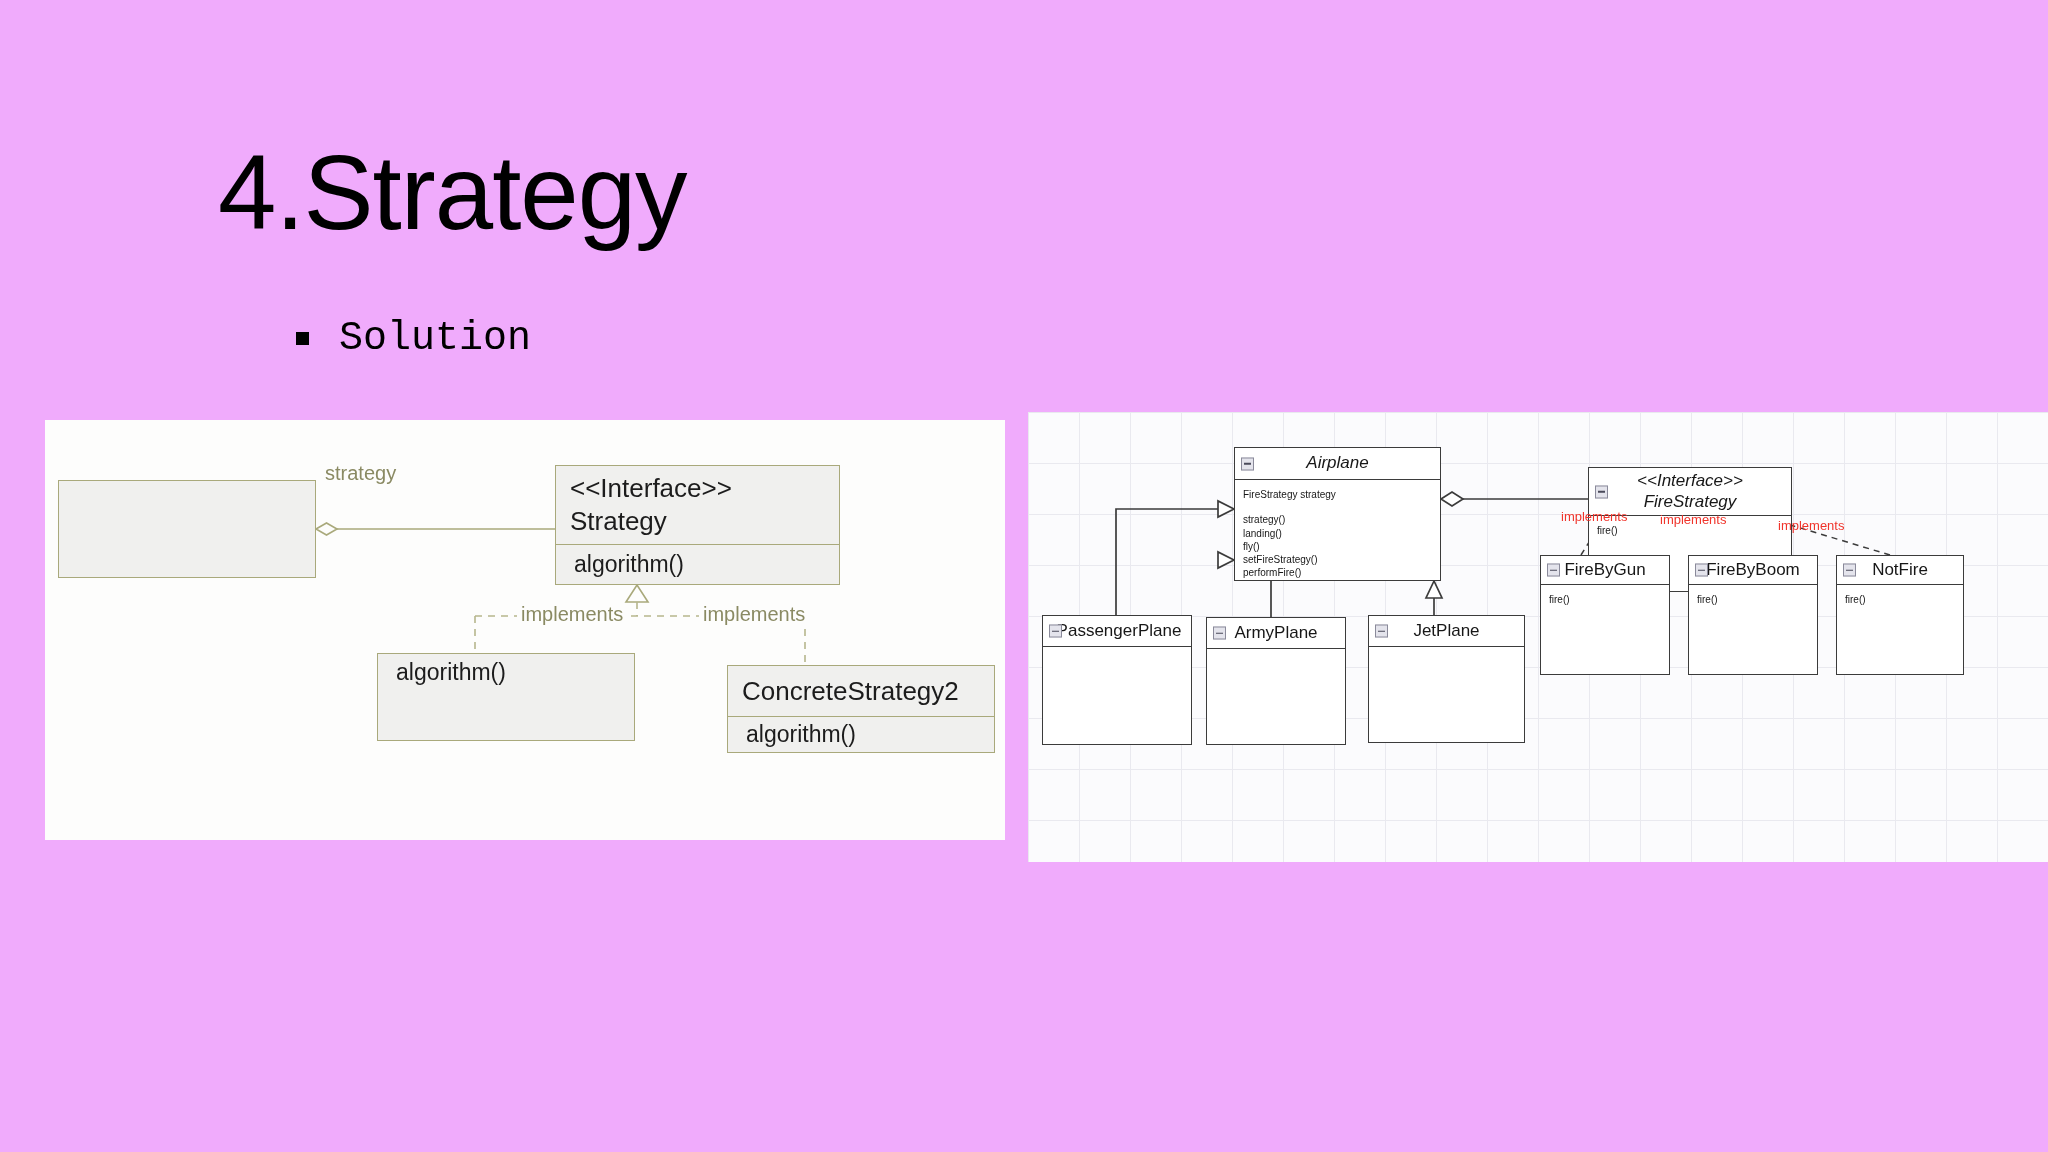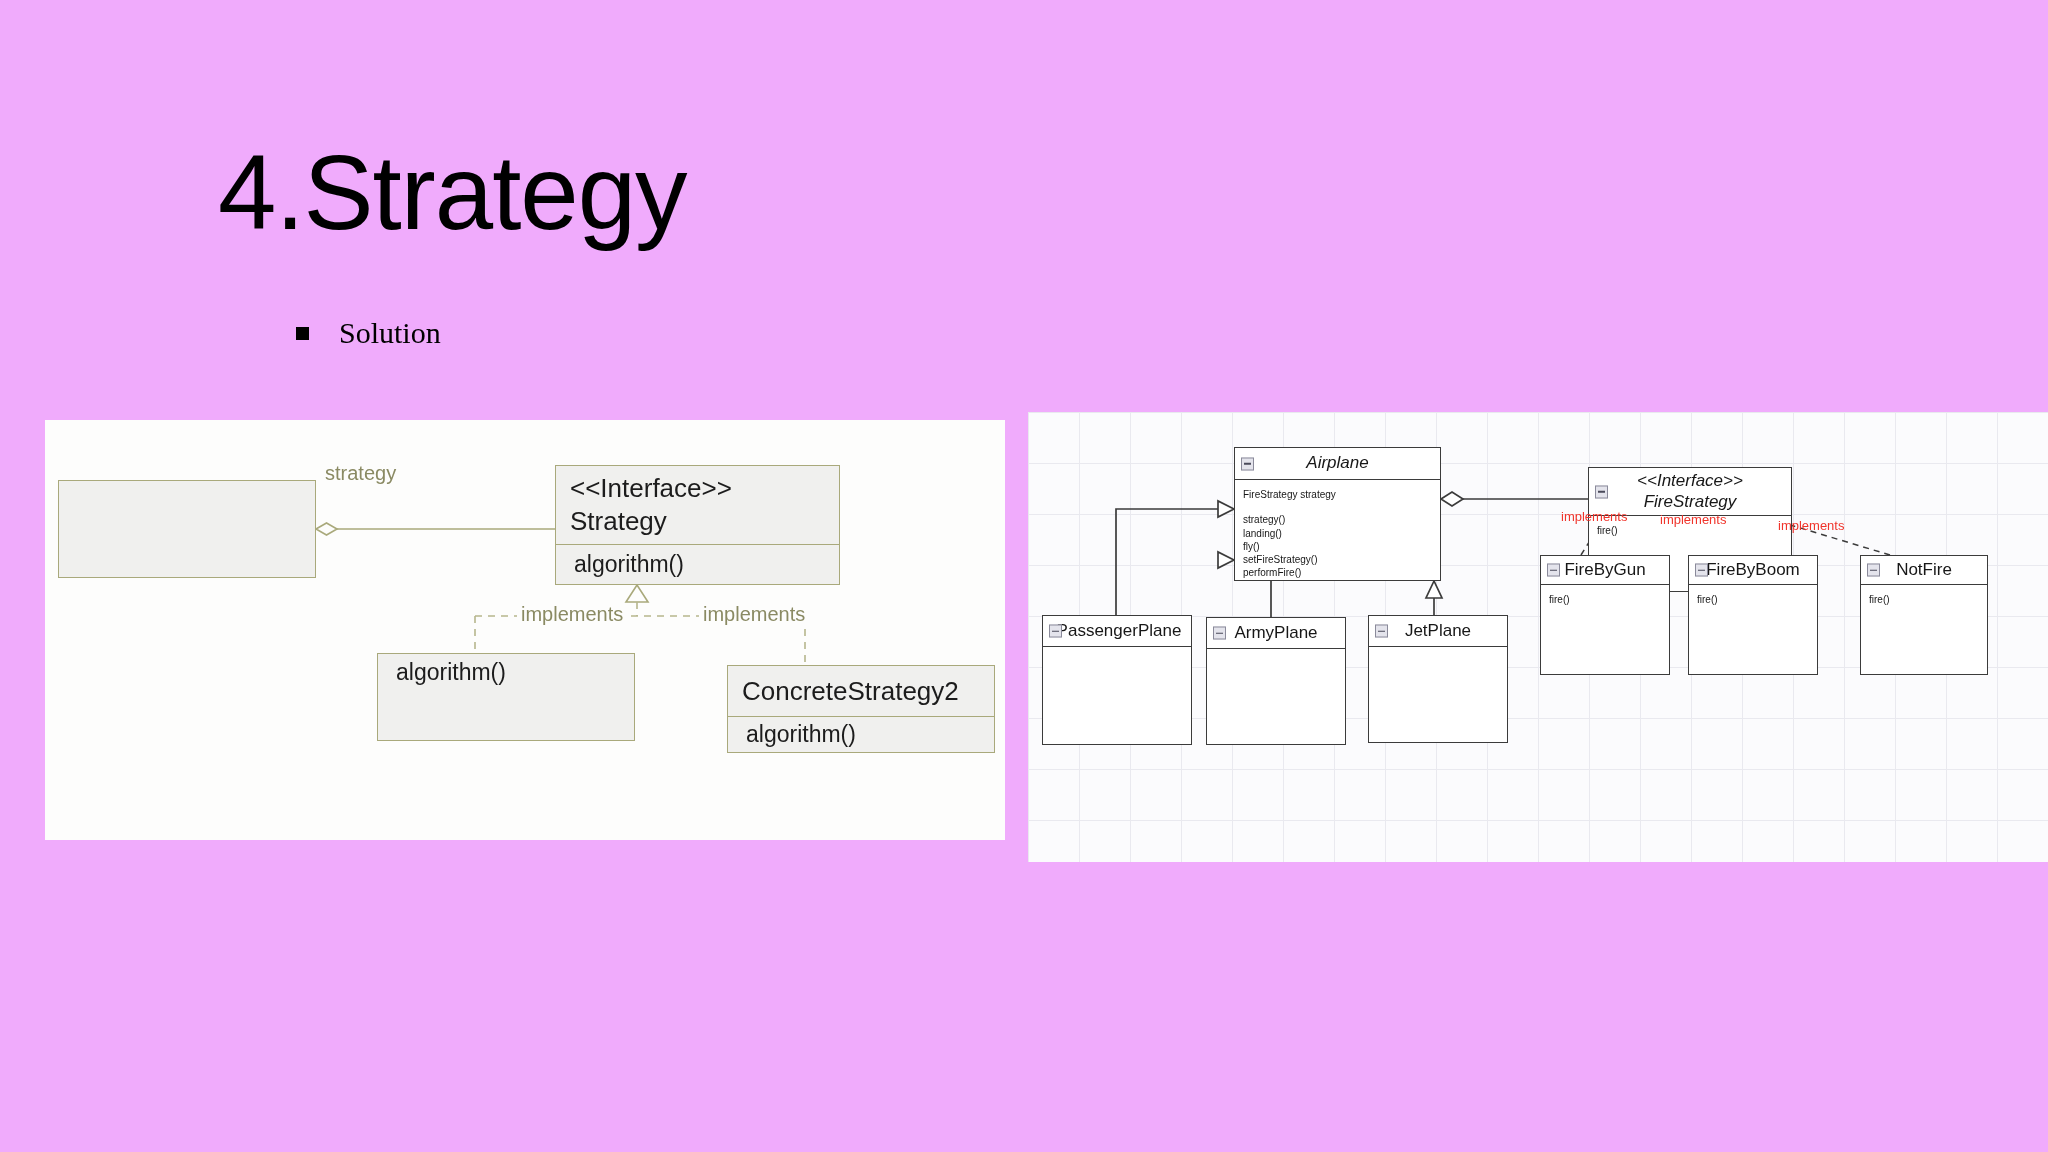--- a/index.html
+++ b/index.html
@@ -46,23 +46,23 @@
     align-items: center;
     gap: 30px;
   }
   #bullet-marker {
     width: 13px;
     height: 13px;
     background: #000000;
     flex: 0 0 auto;
   }
   #bullet-text {
-    font-size: 30px;
+    font-size: 40px;
     color: #000000;
-    font-family: Liberation Serif, serif;
+    font-family: Liberation Mono, monospace;
     white-space: nowrap;
     text-align: right;
   }
 
   
   #left-diagram {
     position: absolute;
     left: 45px;
     top: 420px;
     width: 960px;
@@ -206,28 +206,28 @@
   #ub-firestrategy { left: 560px; top: 55px; width: 204px; height: 125px; }
   #ub-firestrategy .hdr { height: 48px; }
 
   #ub-passenger { left: 14px;  top: 203px; width: 150px; height: 130px; }
   #ub-passenger .hdr { height: 31px; }
   #ub-passenger .hdr .ttl { padding-left: 10px; }
 
   #ub-army { left: 178px; top: 205px; width: 140px; height: 128px; }
   #ub-army .hdr { height: 31px; }
 
-  #ub-jet { left: 340px; top: 203px; width: 140px; height: 128px; }
+  #ub-jet { left: 340px; top: 203px; width: 157px; height: 128px; }
   #ub-jet .hdr { height: 31px; }
 
   #ub-firebygun  { left: 512px; top: 143px; width: 130px; height: 120px; }
   #ub-firebygun .hdr { height: 29px; }
   #ub-fireByBoom { left: 660px; top: 143px; width: 130px; height: 120px; }
   #ub-fireByBoom .hdr { height: 29px; }
-  #ub-notfire    { left: 808px; top: 143px; width: 128px; height: 120px; margin-left: 24px; }
+  #ub-notfire    { left: 808px; top: 143px; width: 128px; height: 120px; }
   #ub-notfire .hdr { height: 29px; }
 
   .impl-label {
     position: absolute;
     font-size: 13px;
     color: #f0342b;
     font-family: "Liberation Sans", sans-serif;
     white-space: nowrap;
   }
   #impl-1 { left: 533px; top: 97px; }

